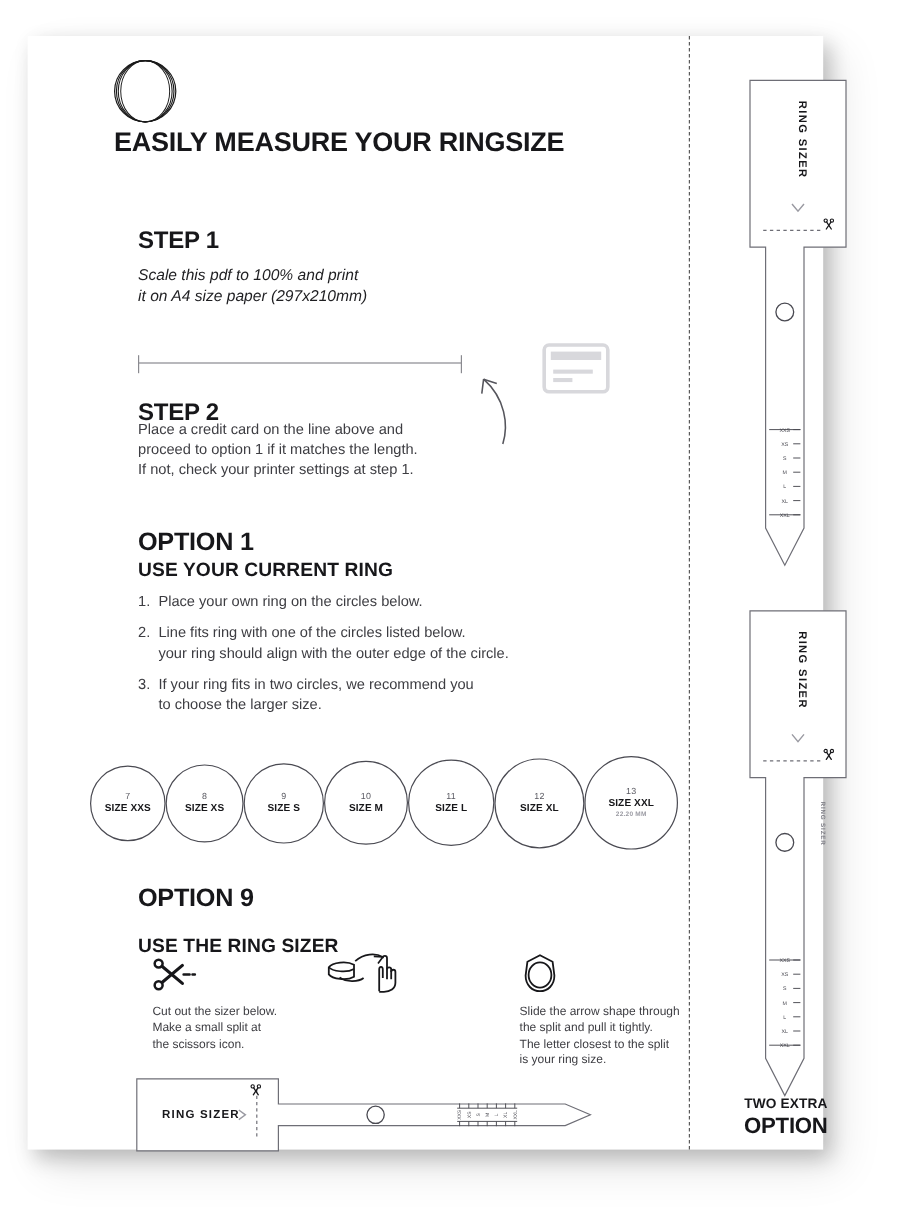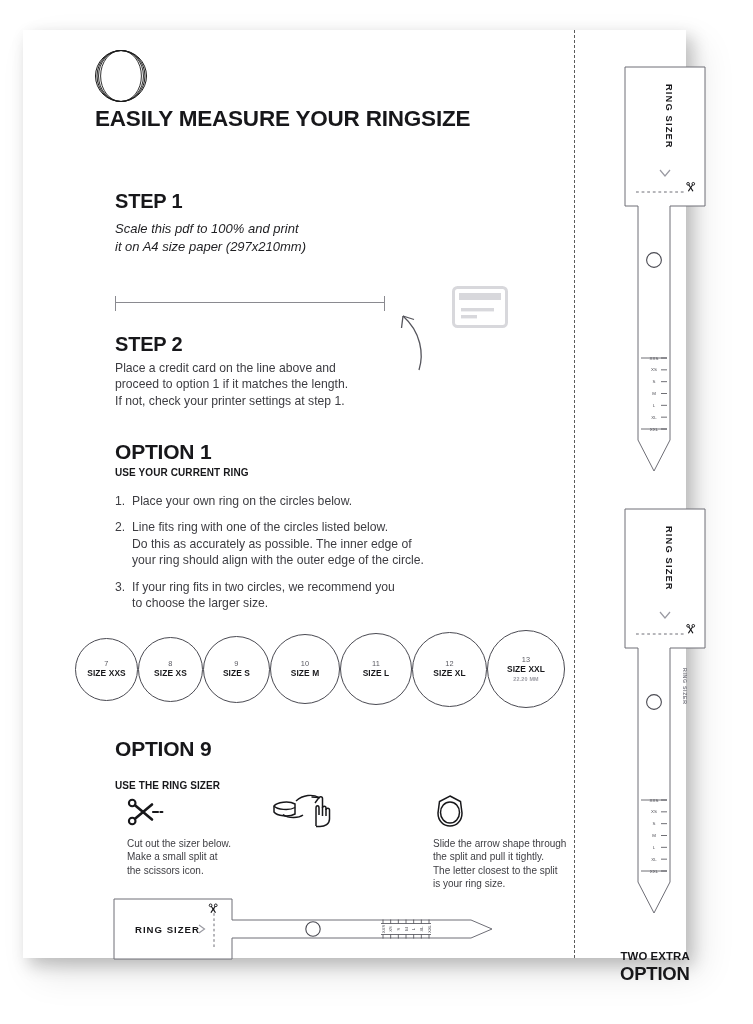--- a/index.html
+++ b/index.html
@@ -70,21 +70,21 @@
     font-size: 20px; font-weight: 700; color: #17171a;
     letter-spacing: -0.2px; white-space: nowrap;
   }
   .opt-head {
     position: absolute;
     font-size: 21px; font-weight: 700; color: #17171a;
     letter-spacing: -0.2px; white-space: nowrap;
   }
   .opt-sub {
     position: absolute;
-    font-size: 10px; font-weight: 700; color: #17171a;
+    font-size: 16px; font-weight: 700; color: #17171a;
     letter-spacing: 0.1px; white-space: nowrap;
   }
   .body-text {
     position: absolute;
     font-size: 12.2px; line-height: 16.4px; color: #3d3d42;
   }
   .body-text.italic { font-style: italic; font-weight: 500; color: #1f1f22; font-size: 13px; line-height: 17.5px; }
 
   
   .num-list { position: absolute; font-size: 12.2px; line-height: 16.4px; color: #3d3d42; }
@@ -150,22 +150,22 @@
     font-size: 9.3px; font-weight: 700; letter-spacing: 1.15px; color: #17171a;
     transform: rotate(90deg); transform-origin: left top; white-space: nowrap;
   }
   .vsizer-sidelabel {
     position: absolute;
     font-size: 5.2px; font-weight: 700; letter-spacing: 0.7px; color: #7c7c84;
     transform: rotate(90deg); transform-origin: left top; white-space: nowrap;
   }
 
   .two-extra {
-    position: absolute; left: 46px; top: 920px;
-    text-align: right;
+    position: absolute; left: 46px; top: 884px;
+    text-align: center;
   }
   .two-extra .l1 { font-size: 11.4px; font-weight: 700; color: #17171a; letter-spacing: 0.1px; }
   .two-extra .l2 { font-size: 18.5px; font-weight: 700; color: #17171a; letter-spacing: -0.2px; margin-top: 1px; }
 
   svg { display: block; overflow: visible; }
 </style>
 </head>
 <body>
 
 <div id="page-root">
@@ -203,40 +203,39 @@
       </div>
 
       <div class="curve-arrow">
         <svg width="46" height="64" viewBox="0 0 46 64">
           <path d="M36 62 C 41 46, 38 24, 20 8" fill="none" stroke="#55555c" stroke-width="1.3"></path>
           <path d="M20 8 L 18.5 20 M20 8 L 31 11.5" fill="none" stroke="#55555c" stroke-width="1.3"></path>
         </svg>
       </div>
 
       <div class="step-head" style="left:92px; top:303px;">STEP 2</div>
-      <div class="body-text" style="left:92px; top:330px; width:310px;">
+      <div class="body-text" style="left:92px; top:320px; width:310px;">
         <div>Place a credit card on the line above and</div>
         <div>proceed to option 1 if it matches the length.</div>
         <div>If not, check your printer settings at step 1.</div>
       </div>
 
       <div class="opt-head" style="left:92px; top:410px;">OPTION 1</div>
       <div class="opt-sub" style="left:92px; top:437px;">USE YOUR CURRENT RING</div>
       <div class="num-list" id="option1-list" style="left:92px; top:463px; width:360px;">
           <div class="num-item">
             <div class="n">1.</div>
             <div class="t">
               <div>Place your own ring on the circles below.</div>
             </div>
           </div>
           <div class="num-item">
             <div class="n">2.</div>
             <div class="t">
               <div>Line fits ring with one of the circles listed below.</div>
-              <div>Do this as accurately as possible. The inner edge of</div>
               <div>your ring should align with the outer edge of the circle.</div>
             </div>
           </div>
           <div class="num-item">
             <div class="n">3.</div>
             <div class="t">
               <div>If your ring fits in two circles, we recommend you</div>
               <div>to choose the larger size.</div>
             </div>
           </div>

